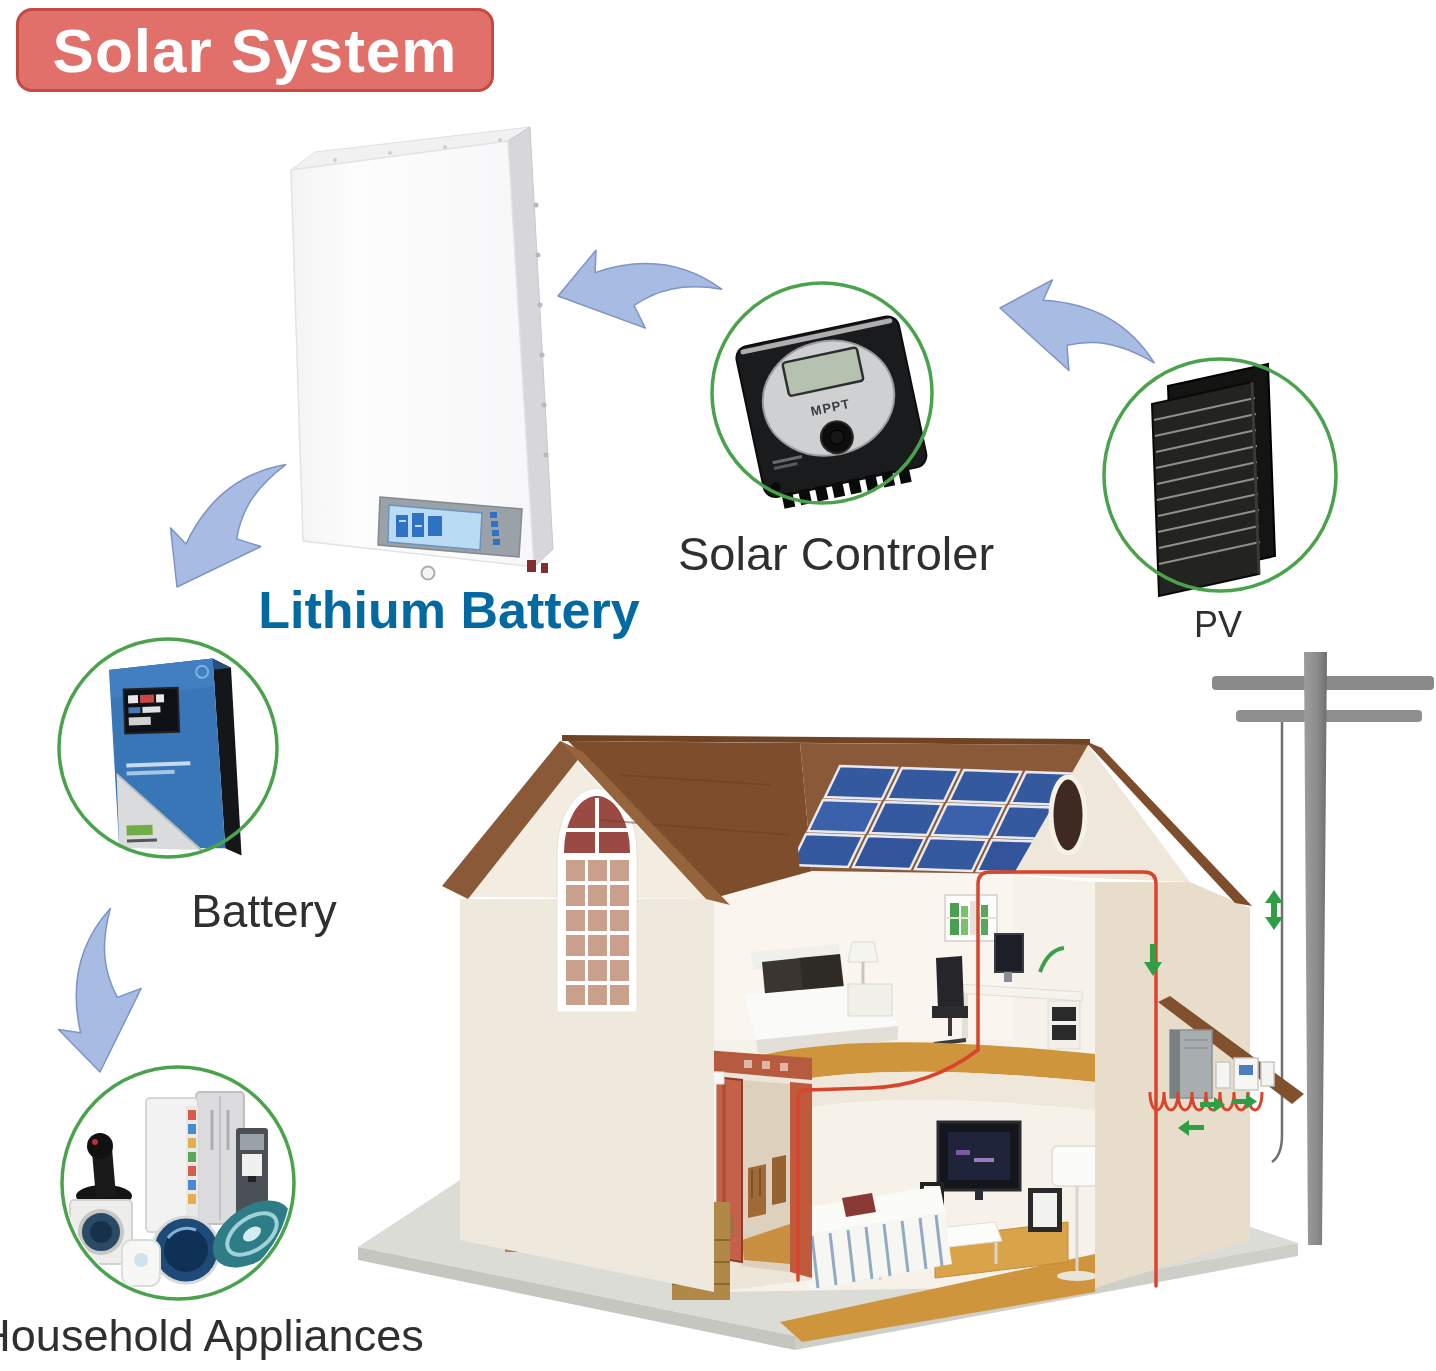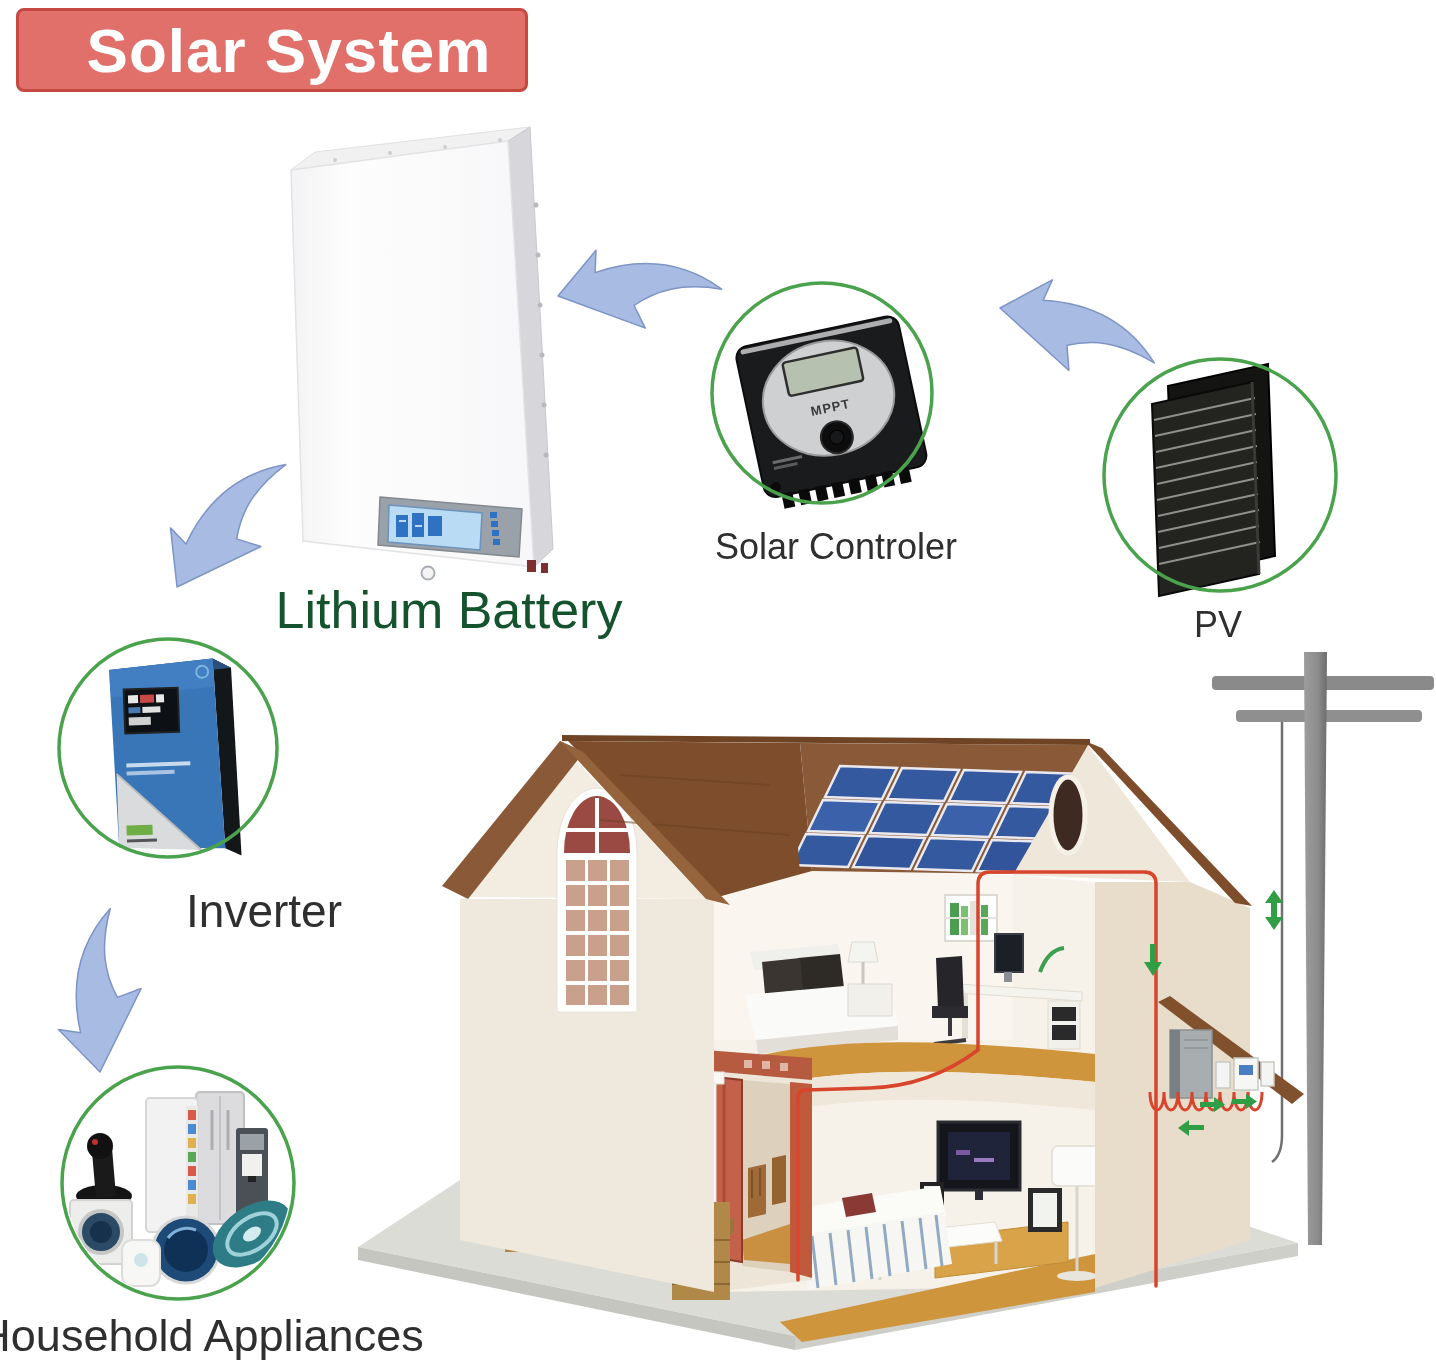--- a/index.html
+++ b/index.html
@@ -1,25 +1,25 @@
 <!DOCTYPE html>
 <html><head>
 <meta charset="utf-8">
 <style>
   html,body{margin:0;padding:0;background:#ffffff;}
   #canvas{position:relative;width:1436px;height:1371px;background:#ffffff;overflow:hidden;
           font-family:"Liberation Sans",sans-serif;}
   #scene{position:absolute;left:0;top:0;}
   .banner{position:absolute;left:16px;top:8px;width:472px;height:78px;
-          background:#e2706a;border:3px solid #c54940;border-radius:8px;
+          background:#e2706a;border:3px solid #c54940;border-radius:16px;
           display:flex;align-items:center;justify-content:center;
-          color:#ffffff;font-weight:bold;font-size:62px;letter-spacing:1px;padding-left:34px;}
+          color:#ffffff;font-weight:bold;font-size:62px;letter-spacing:1px;}
   .label{position:absolute;color:#2f2f2f;white-space:nowrap;transform:translateX(-50%);}
-  #label-battery{left:449px;top:580px;font-size:52px;font-weight:normal;color:#14532d;}
-  #label-controller{left:836px;top:526px;font-size:36px;}
+  #label-battery{left:449px;top:580px;font-size:52px;font-weight:bold;color:#0369a1;}
+  #label-controller{left:836px;top:526px;font-size:47px;}
   #label-pv{left:1218px;top:604px;font-size:36px;}
   #label-inverter{left:264px;top:884px;font-size:46px;}
   #label-appliances{left:201px;top:1310px;font-size:45px;}
   text{font-family:"Liberation Sans",sans-serif;}
 </style>
 </head>
 <body>
 
 <div id="canvas">
 
@@ -465,16 +465,16 @@
     <use href="#swoosh" transform="translate(1000,268) rotate(14 0 40)"></use>
     <use href="#swoosh" transform="translate(177,547) rotate(-54 0 40)"></use>
     <use href="#swoosh" transform="translate(100,1032) rotate(-92 0 40)"></use>
   </g>
 </svg>
 
 <div class="banner">Solar System</div>
 <div class="label" id="label-battery">Lithium Battery</div>
 <div class="label" id="label-controller">Solar Controler</div>
 <div class="label" id="label-pv">PV</div>
-<div class="label" id="label-inverter">Inverter</div>
+<div class="label" id="label-inverter">Battery</div>
 <div class="label" id="label-appliances">Household Appliances</div>
 
 </div>
 
 </body></html>

